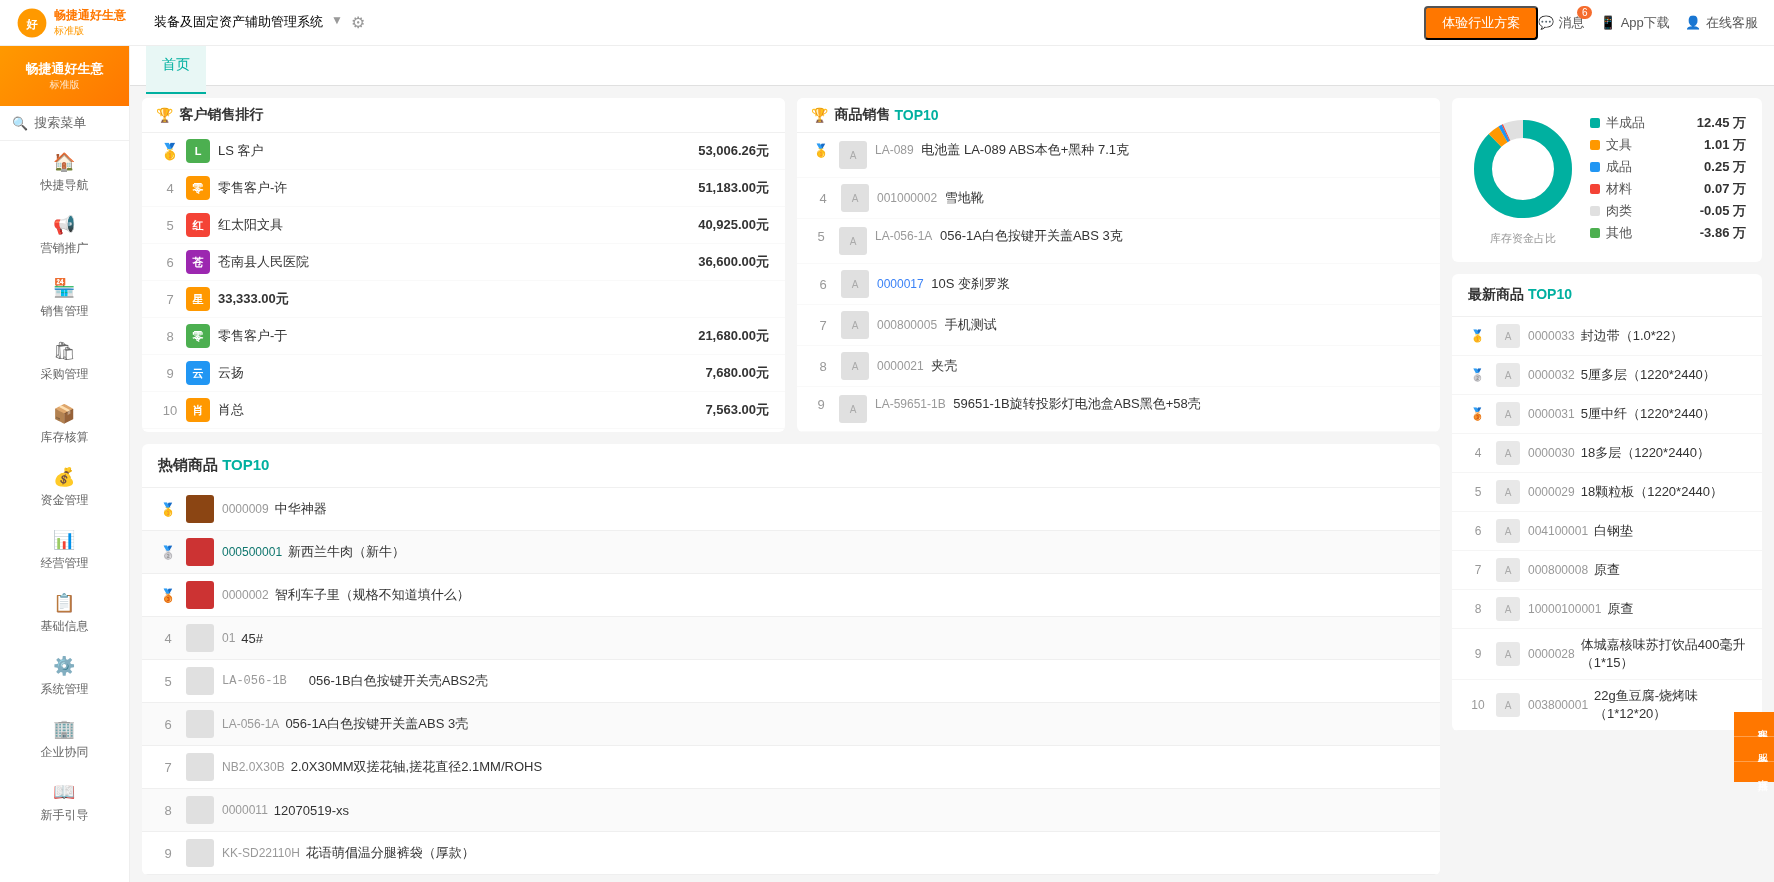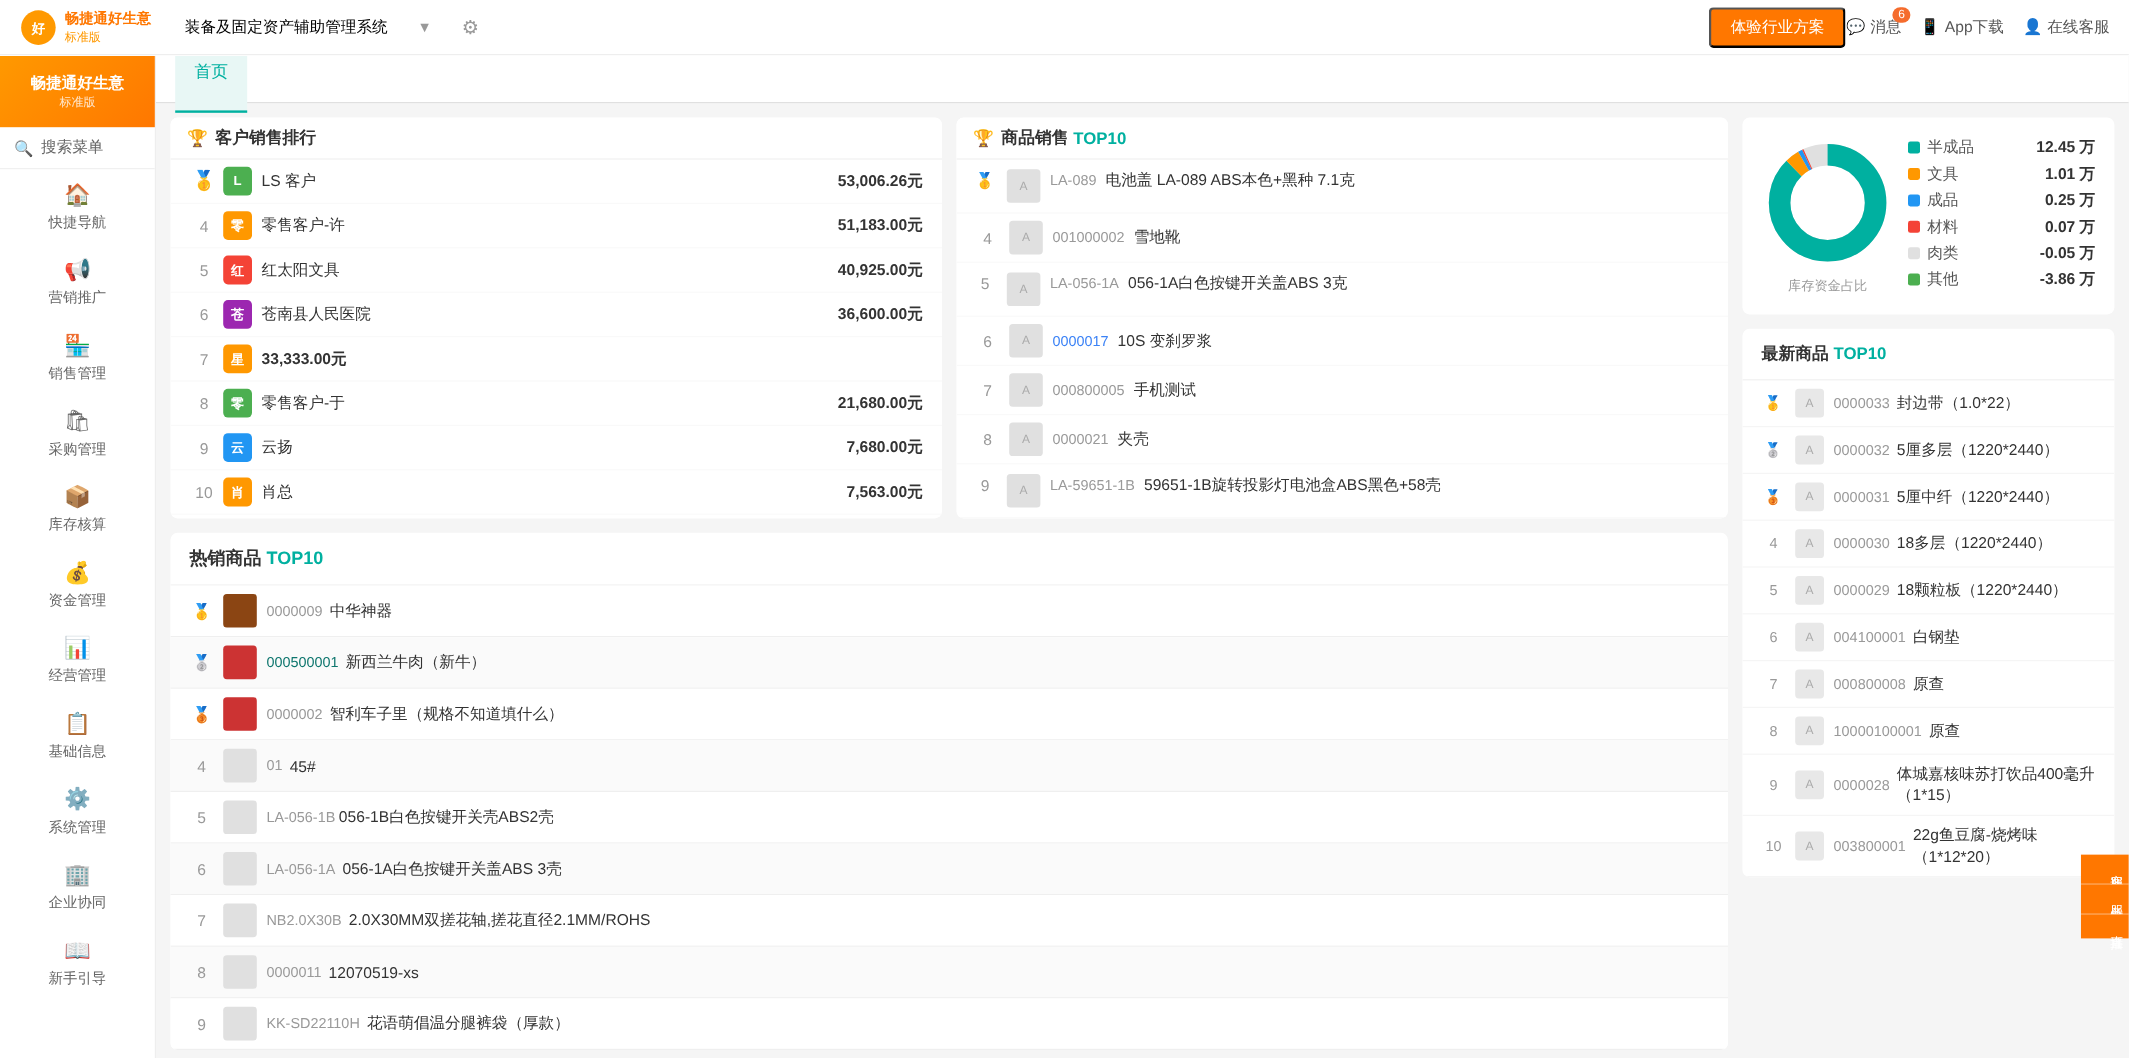--- a/index.html
+++ b/index.html
@@ -2,21 +2,21 @@
 <html><head>
   <meta charset="utf-8">
   <style>
     * { margin: 0; padding: 0; box-sizing: border-box; }
     body { font-family: 'Microsoft YaHei', Arial, sans-serif; font-size: 13px; background: #f5f5f5; width: 1774px; min-height: 882px; overflow-x: hidden; }
 
     
     .topbar { height: 46px; background: #fff; display: flex; align-items: center; padding: 0 16px; border-bottom: 1px solid #eee; position: fixed; top: 0; left: 0; right: 0; z-index: 100; }
     .topbar-logo { width: 130px; display: flex; align-items: center; gap: 6px; }
     .topbar-logo-icon { width: 32px; height: 32px; }
-    .topbar-system { display: flex; align-items: center; gap: 25px; margin-left: 8px; flex: 1; }
+    .topbar-system { display: flex; align-items: flex-start; gap: 8px; margin-left: 8px; flex: 1; }
     .topbar-system-arrow { color: #999; font-size: 12px; }
     .topbar-gear { color: #999; font-size: 16px; cursor: pointer; }
     .topbar-trial { background: #ff7700; color: #fff; padding: 6px 16px; border-radius: 4px; font-size: 13px; cursor: pointer; }
     .topbar-right { display: flex; align-items: center; gap: 16px; margin-left: auto; }
     .topbar-right-item { display: flex; align-items: center; gap: 4px; color: #555; font-size: 13px; cursor: pointer; position: relative; }
     .badge { background: #f56c2d; color: #fff; border-radius: 10px; font-size: 10px; padding: 1px 5px; position: absolute; top: -8px; right: -8px; }
 
     
     .sidebar { position: fixed; top: 0; left: 0; width: 130px; height: 100%; background: #fff; border-right: 1px solid #eee; padding-top: 46px; z-index: 99; }
     .sidebar-logo-area { background: linear-gradient(135deg, #ff9900, #ff7700); height: 60px; display: flex; align-items: center; justify-content: center; flex-direction: column; }
@@ -24,21 +24,21 @@
     .sidebar-logo-area .logo-sub { color: rgba(255,255,255,0.8); font-size: 10px; }
     .sidebar-item { display: flex; flex-direction: column; align-items: center; padding: 10px 0; cursor: pointer; color: #666; font-size: 12px; gap: 4px; }
     .sidebar-item .si-icon { font-size: 18px; }
     .sidebar-search { display: flex; align-items: center; gap: 6px; padding: 8px 12px; border-bottom: 1px solid #f0f0f0; cursor: pointer; color: #666; font-size: 13px; }
 
     
     .main { margin-left: 130px; margin-top: 46px; padding: 0; }
 
     
     .tab-bar { background: #fff; border-bottom: 1px solid #e0e0e0; display: flex; align-items: center; padding: 0 16px; height: 40px; }
-    .tab-item { padding: 13px 16px; height: 56px; display: flex; font-size: 14px; cursor: pointer; border-bottom: 2px solid transparent; }
+    .tab-item { padding: 13px 16px; height: 56px; display: flex; align-items: center; font-size: 14px; cursor: pointer; border-bottom: 2px solid transparent; }
     .tab-item.active { border-bottom: 2px solid #00b0a0; color: #00b0a0; background: #e8f7f5; }
     .rank-row { display: flex; align-items: center; padding: 6px 16px; border-bottom: 1px solid #f9f9f9; }
     .rank-badge { width: 24px; height: 24px; border-radius: 4px; display: flex; align-items: center; justify-content: center; color: #fff; font-size: 11px; font-weight: bold; margin-right: 8px; flex-shrink: 0; }
     .rank-name { flex: 1; color: #333; font-size: 13px; }
     .rank-amount { color: #333; font-size: 13px; font-weight: bold; }
     .hot-row { display: flex; align-items: center; padding: 7px 16px; border-bottom: 1px solid #efefef; background: #fff; }
     .hot-row:nth-child(even) { background: #fafafa; }
     .hot-img { width: 28px; height: 28px; border-radius: 3px; background: #e0e0e0; margin: 0 8px; object-fit: cover; display: flex; align-items: center; justify-content: center; font-size: 10px; color: #999; flex-shrink: 0; overflow: hidden; }
     .inv-legend-item { display: flex; align-items: center; gap: 6px; margin-bottom: 4px; }
     .inv-legend-color { width: 10px; height: 10px; border-radius: 2px; flex-shrink: 0; }
@@ -334,21 +334,21 @@
           <div class="hot-row">
             <div style="width:20px;text-align:center;color:#999;font-size:13px;">4</div>
             <div class="hot-img"></div>
             <div style="color:#999;font-size:12px;margin-right:6px;">01</div>
             <div style="color:#333;font-size:13px;">45#</div>
           </div>
 
           <div class="hot-row">
             <div style="width:20px;text-align:center;color:#999;font-size:13px;">5</div>
             <div class="hot-img"></div>
-            <div style="color:#999;font-size:12px;margin-right:3px;">LA-056-1B</div>
+            <div style="color:#999;font-size:12px;margin-right:22px;font-family:Liberation Mono, monospace;">LA-056-1B</div>
             <div style="color:#333;font-size:13px;">056-1B白色按键开关壳ABS2壳</div>
           </div>
 
           <div class="hot-row">
             <div style="width:20px;text-align:center;color:#999;font-size:13px;">6</div>
             <div class="hot-img"></div>
             <div style="color:#999;font-size:12px;margin-right:6px;">LA-056-1A</div>
             <div style="color:#333;font-size:13px;">056-1A白色按键开关盖ABS 3壳</div>
           </div>
 

